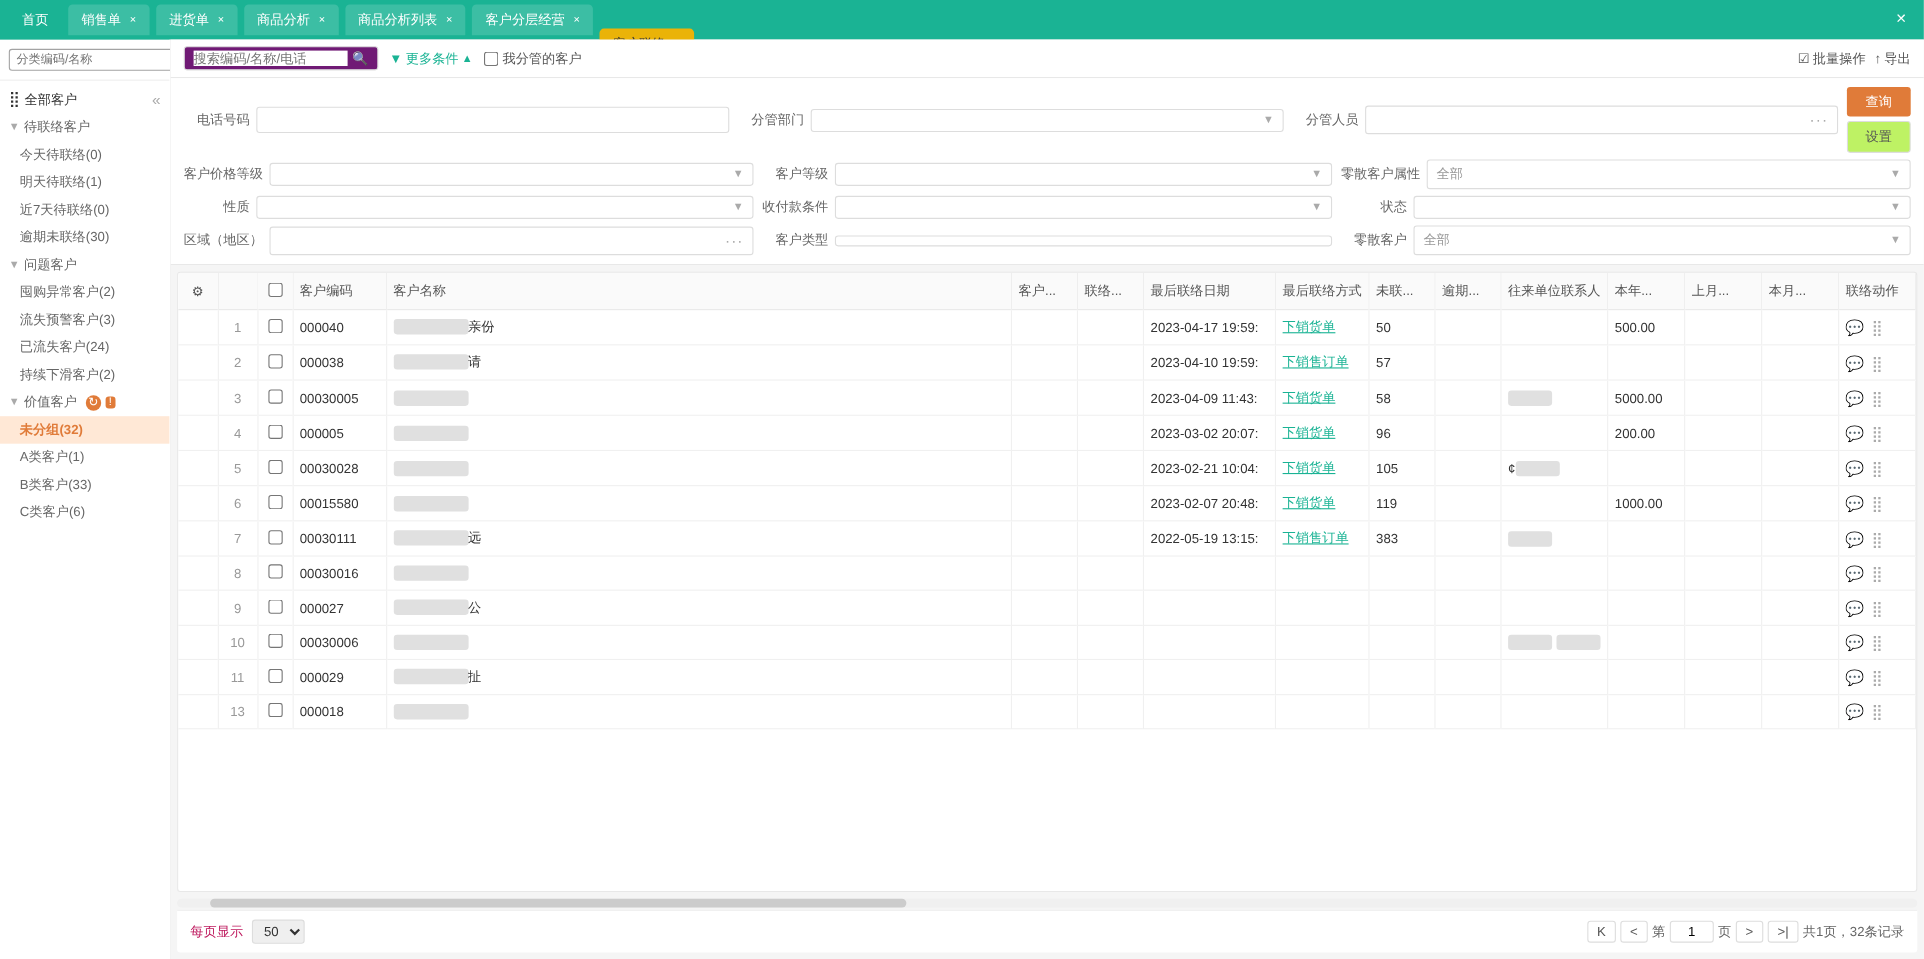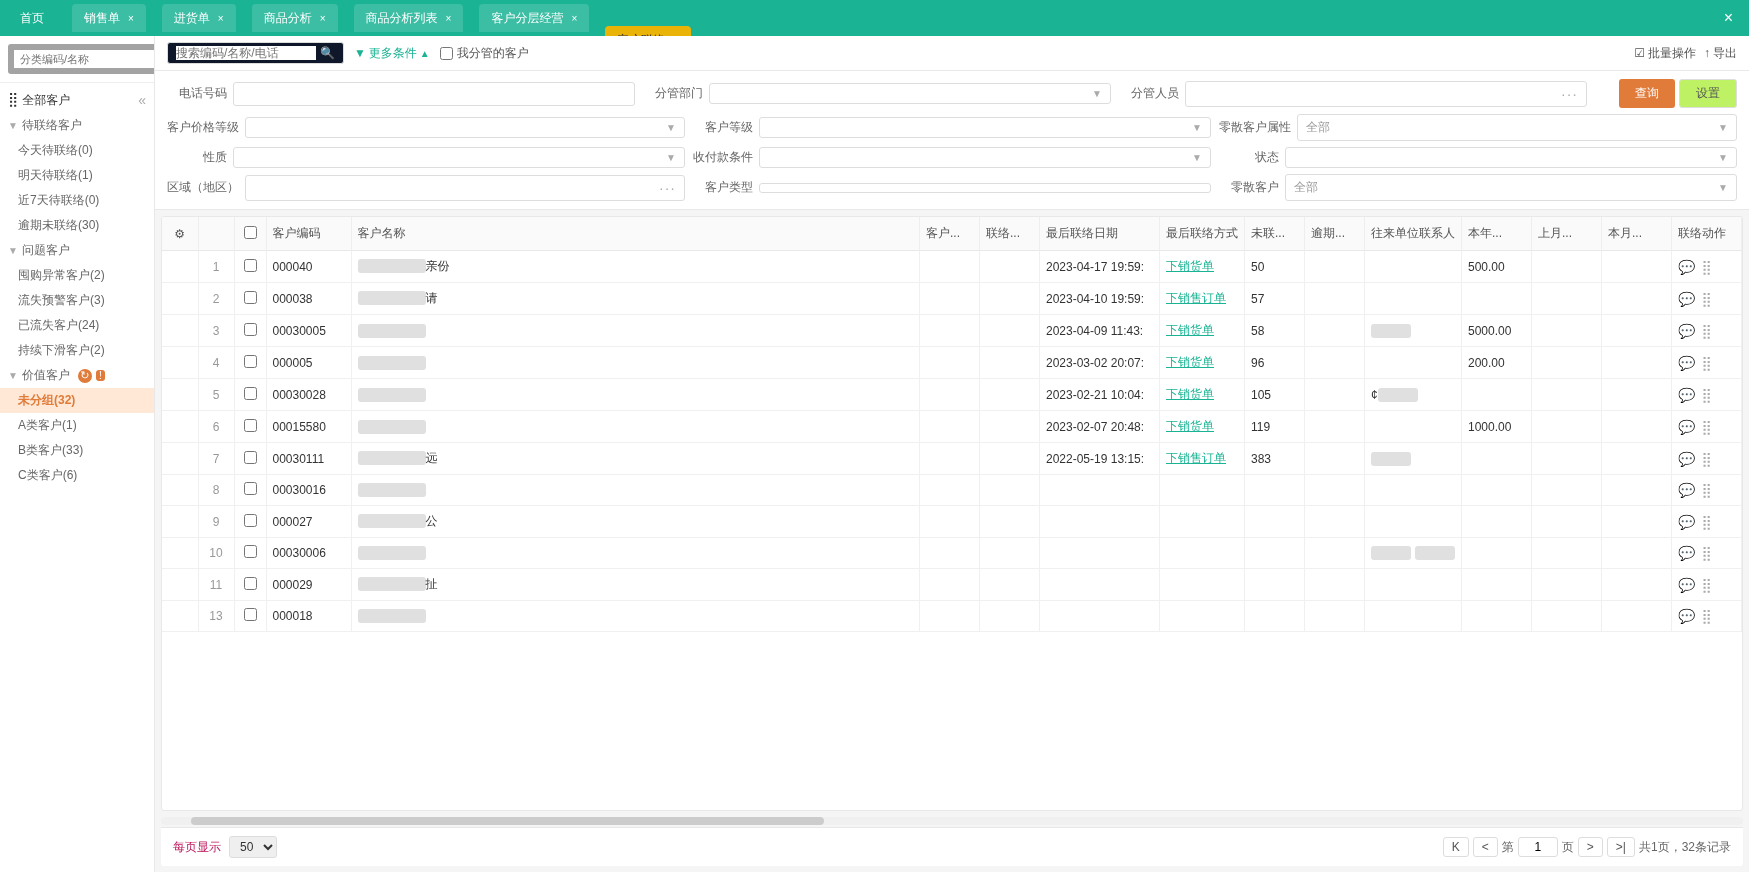--- a/index.html
+++ b/index.html
@@ -5,21 +5,21 @@
     * { box-sizing: border-box; margin: 0; padding: 0; font-family: 'Microsoft YaHei', Arial, sans-serif; font-size: 12px; }
     body { background: #f5f5f5; overflow: hidden; }
 
     
     .top-nav {
       display: flex;
       align-items: center;
       background: #1ab394;
       height: 36px;
       padding: 0 8px;
-      gap: 16px;
+      gap: 6px;
     }
     .nav-tab {
       display: flex;
       align-items: center;
       padding: 0 12px;
       height: 28px;
       border-radius: 4px 4px 0 0;
       cursor: pointer;
       color: #fff;
       font-size: 12px;
@@ -56,21 +56,21 @@
     }
     .sidebar-search {
       display: flex;
       align-items: center;
       padding: 8px;
       border-bottom: 1px solid #eee;
       gap: 4px;
     }
     .sidebar-search input {
       flex: 1;
-      border: 6px solid #a3a3a3;
+      border: 1px solid #a3a3a3;
       border-radius: 3px;
       padding: 3px 6px;
       font-size: 11px;
       outline: none;
       color: #999;
     }
 
     .sidebar-section-header {
       display: flex;
       align-items: center;
@@ -122,21 +122,21 @@
       border-bottom: 1px solid #e8e8e8;
       gap: 10px;
     }
     .filter-search {
       display: flex;
       align-items: center;
       border: 1px solid #ddd;
       border-radius: 3px;
       padding: 3px 8px;
       gap: 4px;
-      background: #0f172a;
+      background: #701a75;
     }
     .filter-search input {
       border: none;
       outline: none;
       font-size: 12px;
       color: #999;
       width: 140px;
     }
     .more-conditions {
       color: #1ab394;
@@ -208,22 +208,23 @@
       color: #999;
       background: #fff;
       cursor: pointer;
       justify-content: space-between;
     }
     .filter-select .down-arrow { color: #aaa; font-size: 10px; }
     .filter-select-dots { color: #aaa; font-size: 14px; letter-spacing: 1px; }
 
     .filter-row-actions {
       display: flex;
+      flex-direction: column;
       gap: 4px;
-      margin-left: 24px;
+      margin-left: 0;
     }
     .btn-query {
       background: #e07b39;
       color: #fff;
       border: none;
       border-radius: 3px;
       padding: 5px 16px;
       cursor: pointer;
       font-size: 12px;
     }

